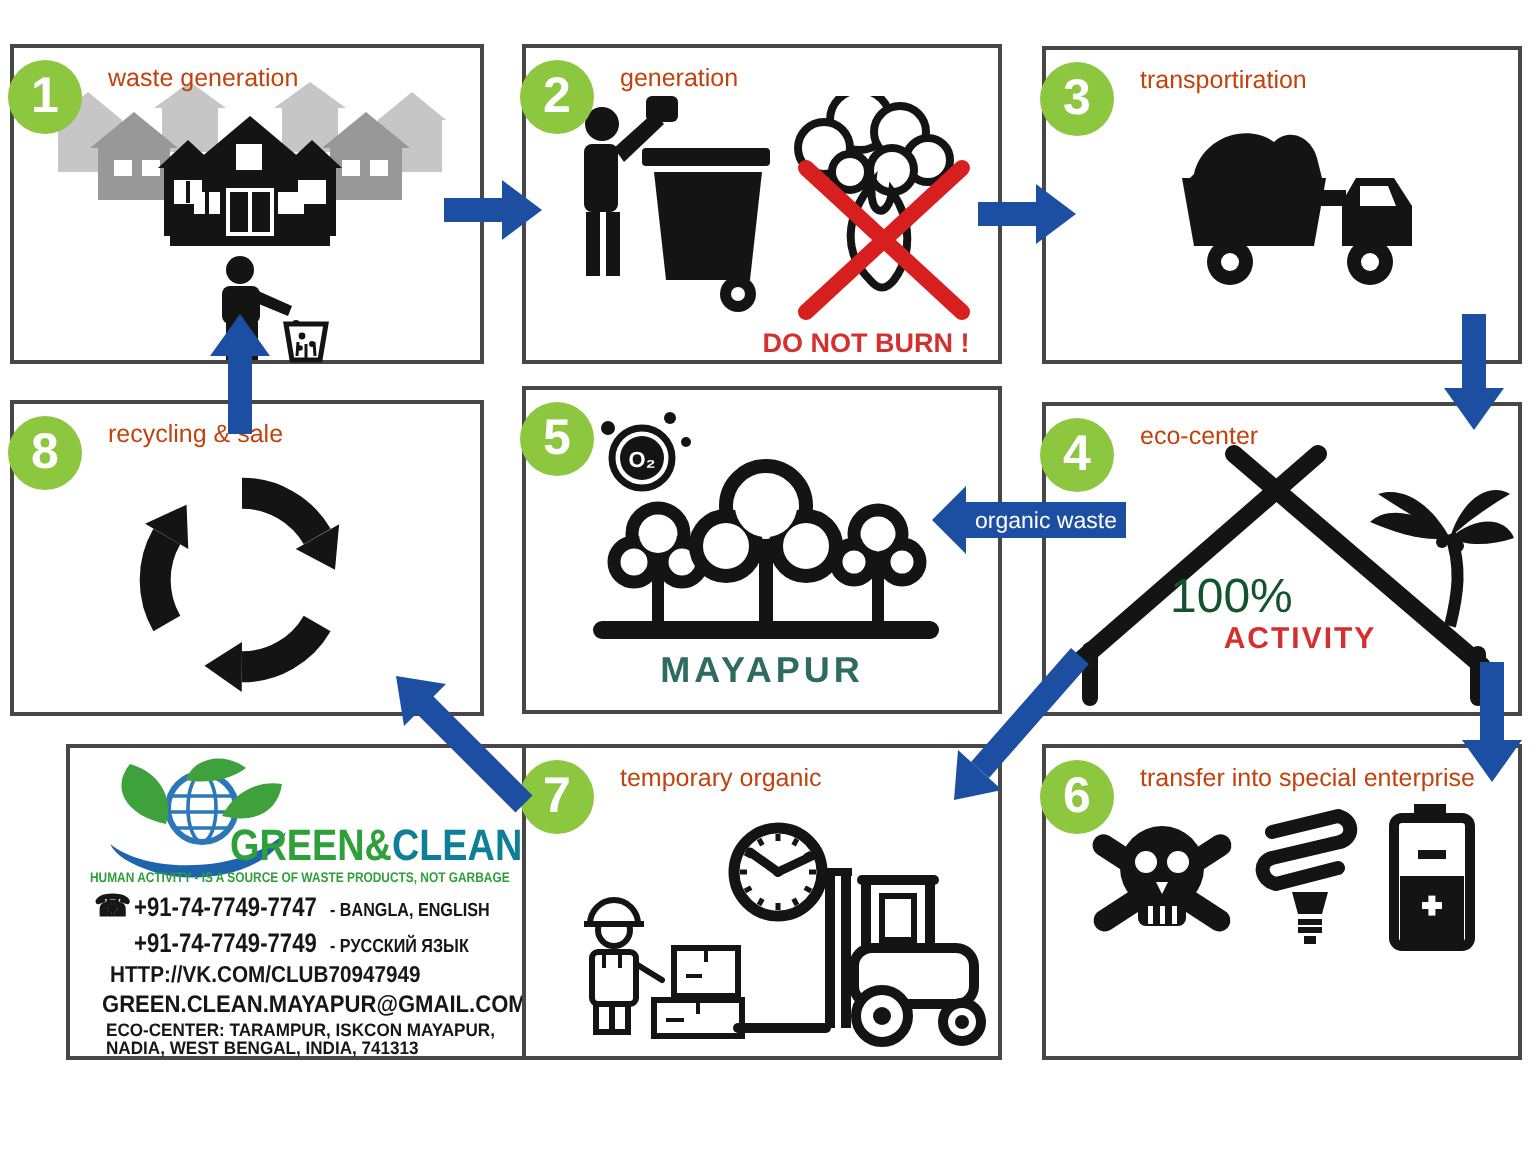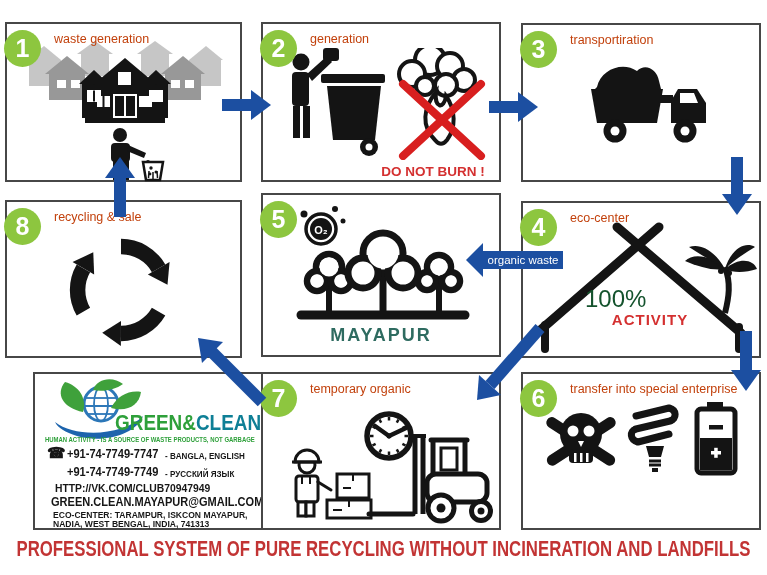--- a/index.html
+++ b/index.html
@@ -422,17 +422,14 @@
         <polygon points="105,178 135,178 120,157" stroke="none"></polygon>
       </g>
       <g>
         <polygon points="466,260 483,243 483,277" stroke="none"></polygon>
         <rect x="483" y="251" width="80" height="18" stroke="none"></rect>
         <text x="523" y="264" fill="#fff" stroke="none" font-size="11.5" text-anchor="middle" font-family="Liberation Sans, sans-serif">organic waste</text>
       </g>
     </g>
   </svg>
 
-  <div class="banner">
-    <span>PROFESSIONAL SYSTEM OF PURE RECYCLING WITHOUT INCINERATION AND LANDFILLS</span>
-  </div>
 
 </div>
 
 </body></html>

